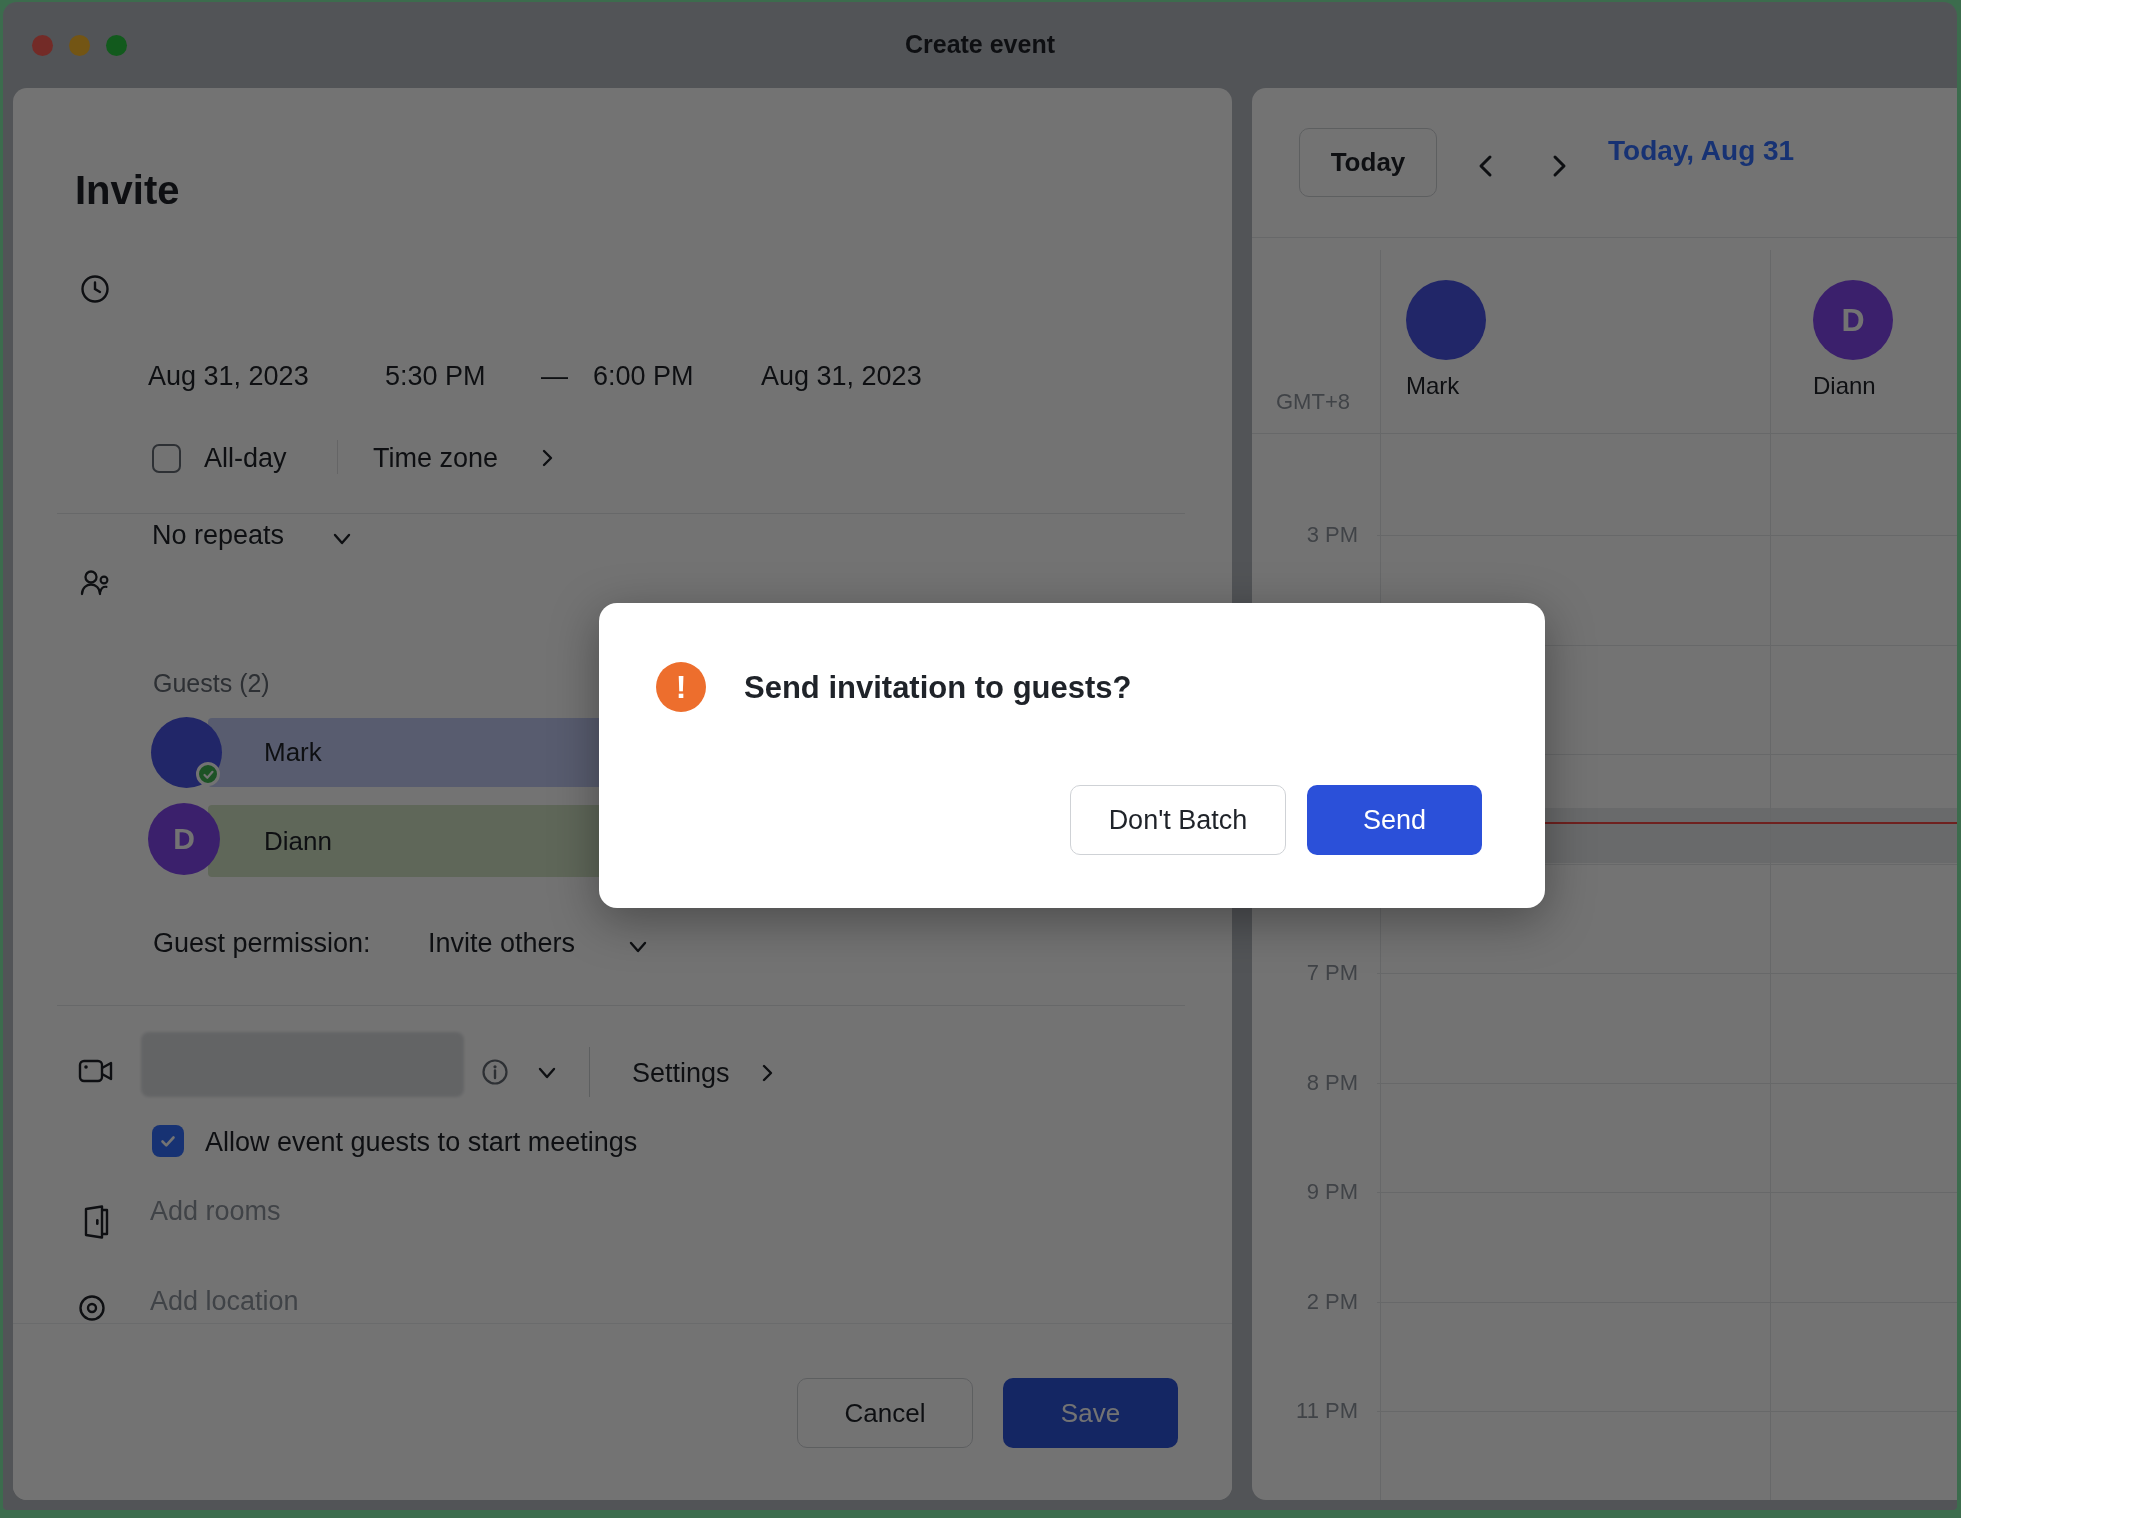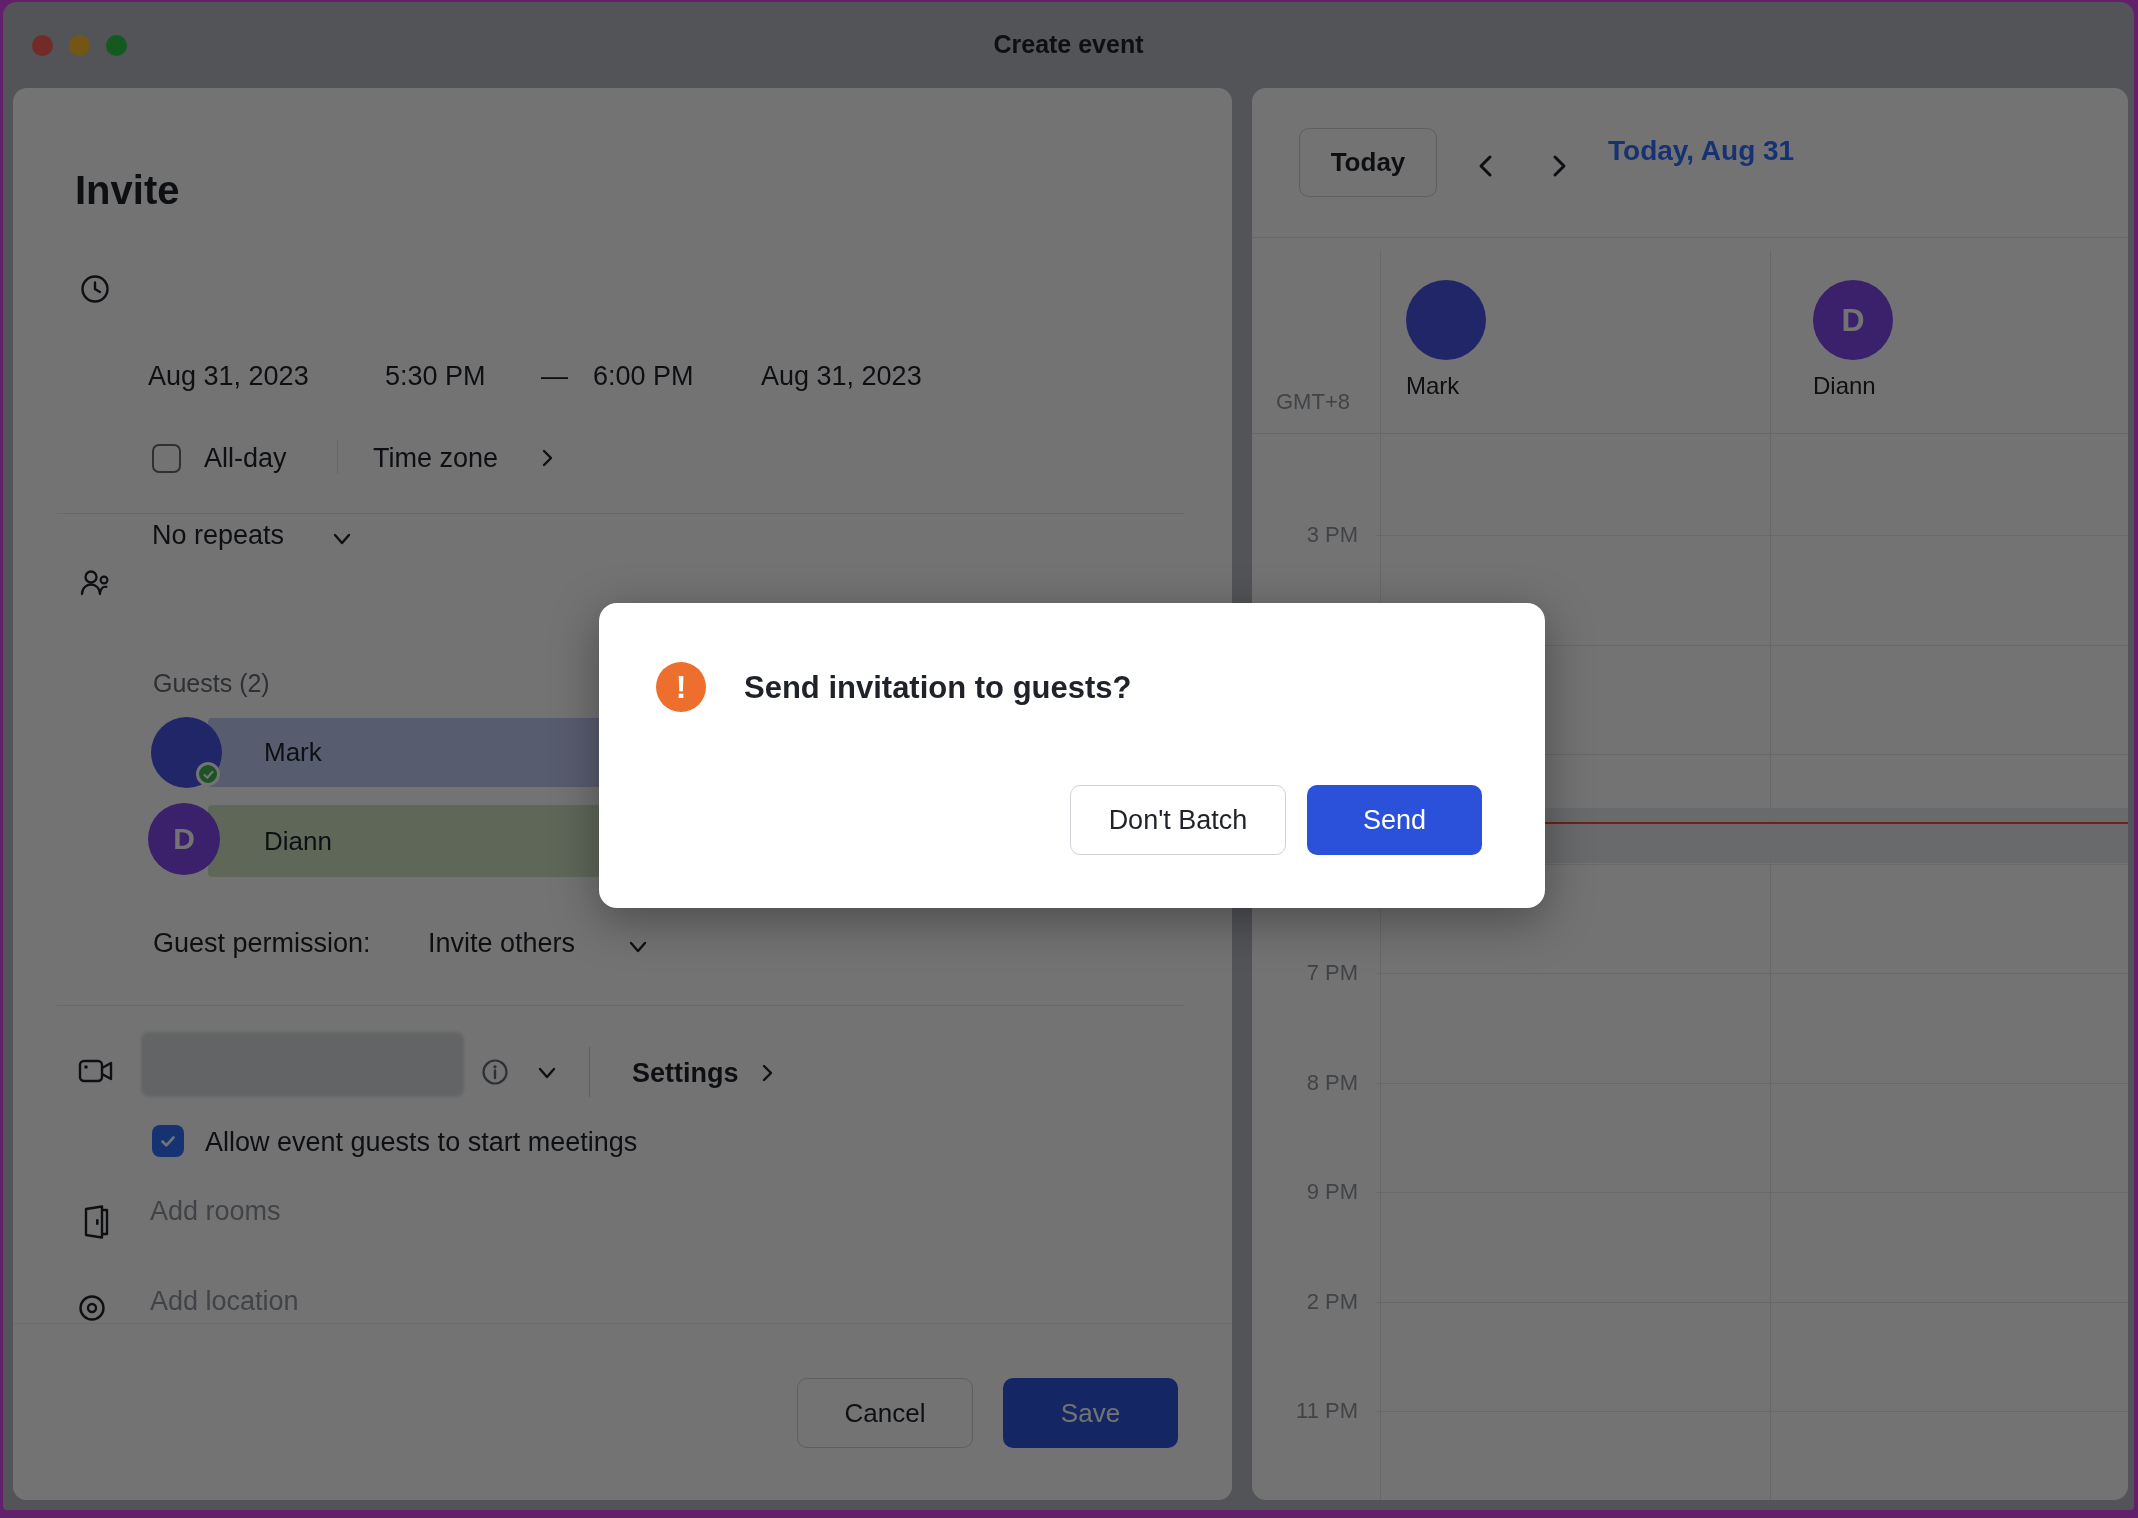--- a/index.html
+++ b/index.html
@@ -1,18 +1,18 @@
 <!DOCTYPE html>
 <html><head>
 <meta charset="utf-8">
 <style>
   * { box-sizing: border-box; margin: 0; padding: 0; }
   html,body { width:2138px; height:1518px; }
   body { font-family:"Liberation Sans", sans-serif; color:#1f2329; }
-  .frame { position:relative; width:2138px; height:1518px; background:#d946ef; overflow:hidden;padding-left:34px; }
+  .frame { position:relative; width:1961px; height:1518px; background:#86efac; overflow:hidden;padding-left:34px; }
   .window { position:absolute; left:3px; top:2px; right:4px; bottom:8px; background:#b6bac1; border-radius:14px 14px 4px 4px; overflow:hidden; }
   .abs { position:absolute; }
 
   
   .titlebar { position:absolute; left:0; top:0; right:0; height:85px; }
   .tl-dot { position:absolute; top:33px; width:21px; height:21px; border-radius:50%; }
   .win-title { position:absolute; left:0; right:0; top:28px; text-align:center; font-size:25px; font-weight:600; color:#1f2329; }
 
   
   .card { position:absolute; background:#ffffff; border-radius:14px; }
@@ -163,21 +163,21 @@
             <circle cx="14" cy="8.8" r="1.6" fill="#646a73"></circle>
             <path d="M14 12.5 V20" stroke="#646a73" stroke-width="2.4" stroke-linecap="round"></path>
           </svg>
       </span>
       <span class="abs" style="left:521px; top:972px;">
         <svg width="26" height="26" viewBox="0 0 26 26">
             <path d="M6 9 L13 17 L20 9" fill="none" stroke="#1f2329" stroke-width="2.4" stroke-linecap="round" stroke-linejoin="round"></path>
           </svg>
       </span>
       <div class="divider-v" style="left:576px; top:959px; height:50px; background:#cfd2d6;"></div>
-      <span class="abs row-text" style="left:619px; top:970px; font-weight:700;">Settings</span>
+      <span class="abs row-text" style="left:619px; top:970px; font-weight:400;">Settings</span>
       <span class="abs" style="left:742px; top:973px;">
         <svg width="24" height="24" viewBox="0 0 24 24">
             <path d="M9 5 L16 12 L9 19" fill="none" stroke="#1f2329" stroke-width="2.4" stroke-linecap="round" stroke-linejoin="round"></path>
           </svg>
       </span>
 
       <div class="checkbox-filled" style="left:139px; top:1037px;">
         <svg width="18" height="18" viewBox="0 0 18 18">
             <path d="M3.5 9.5 L7.3 13.3 L14.5 5.5" fill="none" stroke="#fff" stroke-width="2.6" stroke-linecap="round" stroke-linejoin="round"></path>
           </svg>

